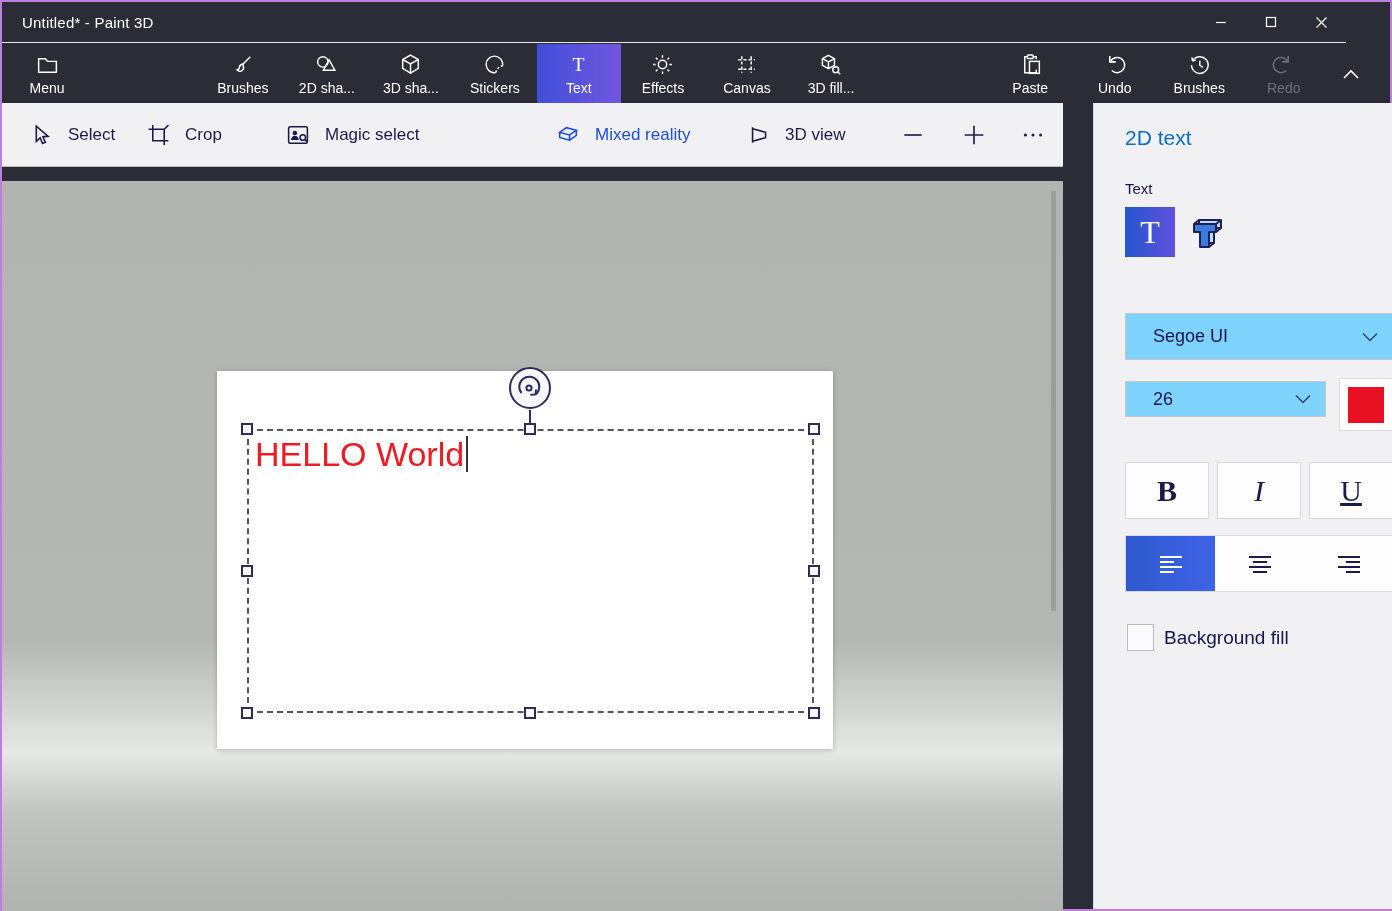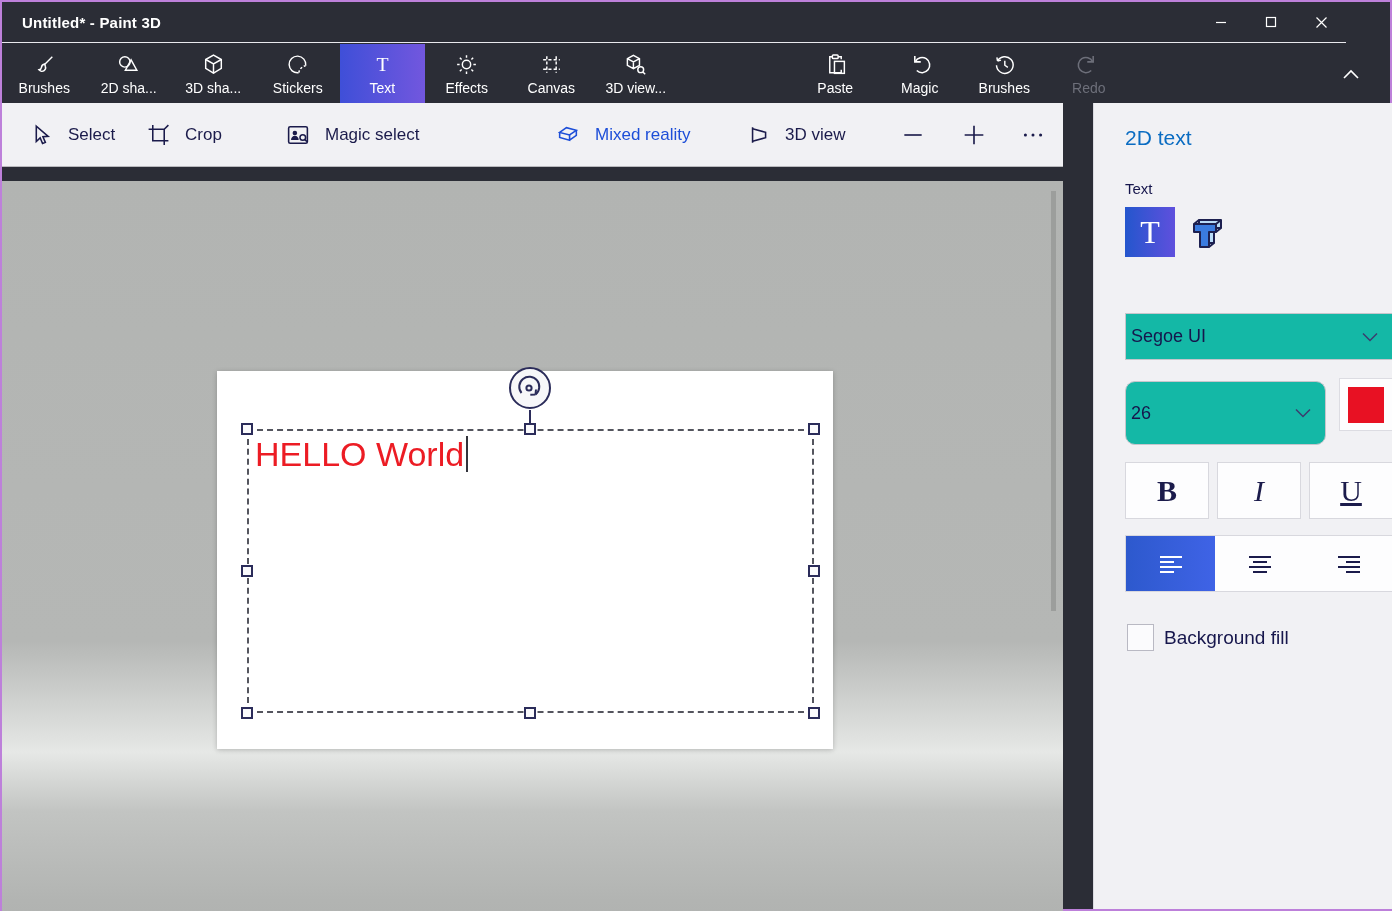--- a/index.html
+++ b/index.html
@@ -2,21 +2,21 @@
 <html><head>
 <meta charset="utf-8">
 <style>
   * { margin:0; padding:0; box-sizing:border-box; }
   html,body { width:1392px; height:911px; overflow:hidden; font-family:"Liberation Sans", sans-serif; }
 
   .window { position:relative; width:1392px; height:911px; border:2px solid #bd80da; background:#2b2d36; }
 
   
   .titlebar { position:absolute; left:0; top:0; width:1344px; height:41px; background:#2b2d36;
-              display:flex; align-items:center; border-bottom:1px solid #e9e9ee;font-weight:bold; }
+              display:flex; align-items:center; border-bottom:1px solid #e9e9ee; }
   .title-text { color:#ffffff; font-size:15px; margin-left:20px; letter-spacing:.2px; }
   .win-controls { margin-left:auto; display:flex; height:100%; }
   .win-btn { width:50px; height:100%; display:flex; align-items:center; justify-content:center; color:#fff; cursor:default; }
 
   
   .ribbon { position:absolute; left:0; top:42px; width:1388px; height:59px; background:#2b2d36; display:flex; }
   .menu-block { width:200px; display:flex; }
   .menu-item { margin-left:14px; width:62px; height:100%; display:flex; flex-direction:column; align-items:center; justify-content:center; color:#fff; }
   .rtab { width:84.5px; height:100%; display:flex; flex-direction:column; align-items:center; justify-content:center; color:#fff; }
   .rtab .rlabel, .menu-item .rlabel { font-size:14px; margin-top:3px; white-space:nowrap; }
@@ -49,25 +49,25 @@
 
   
   .sidepanel { position:absolute; left:1061px; top:101px; width:327px; height:806px; background:#f1f1f4;
                border-left:1px solid #dadae0; color:#16164c;margin-left:30px; }
   .sp-title { position:absolute; left:31px; top:23px; font-size:21px; color:#0a6cc2; }
   .sp-label { position:absolute; left:31px; top:77px; font-size:15px; }
   .type-2d { position:absolute; left:31px; top:104px; width:50px; height:50px;
              background:linear-gradient(90deg,#2456cd,#5f50dd); display:flex; align-items:center; justify-content:center;
              color:#fff; font-family:"Liberation Serif", serif; font-size:32px; }
   .type-3d { position:absolute; left:92px; top:110px; width:42px; height:40px; display:flex; align-items:center; justify-content:center; }
-  .sp-select { position:absolute; background:#14b8a6; border:1px solid #c6c6cc; display:flex; align-items:center;
-               font-size:18px; padding-left:5px; }
+  .sp-select { position:absolute; background:#7dd3fc; border:1px solid #c6c6cc; display:flex; align-items:center;
+               font-size:18px; padding-left:27px; }
   .sp-select .chev { margin-left:auto; margin-right:12px; }
   .font-select { left:31px; top:210px; width:268px; height:47px; }
-  .size-select { left:31px; top:278px; width:201px; height:64px;border-radius:10px; }
+  .size-select { left:31px; top:278px; width:201px; height:36px; }
   .color-btn { position:absolute; left:245px; top:275px; width:54px; height:53px; background:#fdfdfe;
                border:1px solid #dcdce2; display:flex; align-items:center; justify-content:center; }
   .color-chip { width:36px; height:36px; }
   .style-btn { position:absolute; top:359px; width:84px; height:57px; background:#fdfdfe; border:1px solid #d8d8de;
                display:flex; align-items:center; justify-content:center; font-family:"Liberation Serif", serif;
                font-size:30px; color:#1b1b4b; }
   .style-b { left:31px; font-weight:bold; }
   .style-i { left:123px; font-style:italic; }
   .style-u { left:215px; text-decoration:underline; }
   .align-group { position:absolute; left:31px; top:432px; width:269px; height:57px; border:1px solid #d8d8de;
@@ -97,20 +97,28 @@
       </div>
       <div class="win-btn">
         <svg width="13" height="13" viewBox="0 0 13 13">
             <path d="M1.5 1.5 L11.5 11.5 M11.5 1.5 L1.5 11.5" stroke="#fff" stroke-width="1.2" fill="none"></path>
           </svg>
       </div>
     </div>
   </div>
 
   <div class="ribbon">
+    <div class="menu-block">
+      <div class="menu-item">
+        <svg width="25" height="25" viewBox="0 0 24 24" fill="none" stroke="currentColor" stroke-width="1.4">
+          <path d="M3.5 19.5 V6.5 h6.5 l2 2.5 h8.5 v10.5 z"></path>
+        </svg>
+        <span class="rlabel">Menu</span>
+      </div>
+    </div>
 
     <div class="rtab">
       <svg width="25" height="25" viewBox="0 0 24 24" fill="none" stroke="currentColor" stroke-width="1.4">
         <path d="M19.5 4.5 l-7.2 7.2"></path>
         <path d="M12.2 11.6 c-1.8.3-3 1.7-3.2 3.4-.15 1.2-.9 2-2.3 2.1 1.2 1.5 3.4 1.8 4.9.7 1.3-.9 1.8-2.6 1.2-4.1z"></path>
       </svg>
       <span class="rlabel">Brushes</span>
     </div>
 
     <div class="rtab">
@@ -158,38 +166,38 @@
       </svg>
       <span class="rlabel">Canvas</span>
     </div>
 
     <div class="rtab">
       <svg width="25" height="25" viewBox="0 0 24 24" fill="none" stroke="currentColor" stroke-width="1.4">
         <path d="M10 3.2 l5.8 3.2 v6.4 L10 16 4.2 12.8 V6.4 z M4.2 6.4 L10 9.6 l5.8-3.2 M10 9.6 V16"></path>
         <circle cx="17" cy="17" r="2.8"></circle>
           <path d="M19.1 19.1 l2.2 2.2"></path>
       </svg>
-      <span class="rlabel">3D view...</span>
+      <span class="rlabel">3D fill...</span>
     </div>
 
     <div class="actions-block">
       <div class="rtab">
         <svg width="25" height="25" viewBox="0 0 24 24" fill="none" stroke="currentColor" stroke-width="1.4">
           <path d="M17.5 7 V4.5 h-3 M9.5 4.5 h-3 V20 h11 v-3"></path>
           <rect x="9" y="2.8" width="5.5" height="3.4" rx="0.8"></rect>
           <rect x="11" y="9" width="9.5" height="11.5"></rect>
         </svg>
         <span class="rlabel">Paste</span>
       </div>
       <div class="rtab">
         <svg width="25" height="25" viewBox="0 0 24 24" fill="none" stroke="currentColor" stroke-width="1.5">
           <path d="M7.5 3.8 v5.7 h5.7"></path>
           <path d="M8 9.2 A7.3 7.3 0 1 1 9.4 17.8"></path>
         </svg>
-        <span class="rlabel">Magic</span>
+        <span class="rlabel">Undo</span>
       </div>
       <div class="rtab">
         <svg width="25" height="25" viewBox="0 0 24 24" fill="none" stroke="currentColor" stroke-width="1.4">
           <path d="M5.3 8.6 A8 8 0 1 1 4.3 12.8"></path>
           <path d="M5.3 8.6 L4.7 5.2 M5.3 8.6 L8.6 7.8"></path>
           <path d="M12.3 8.3 v4.4 l2.9 2"></path>
         </svg>
         <span class="rlabel">Brushes</span>
       </div>
       <div class="rtab disabled">

